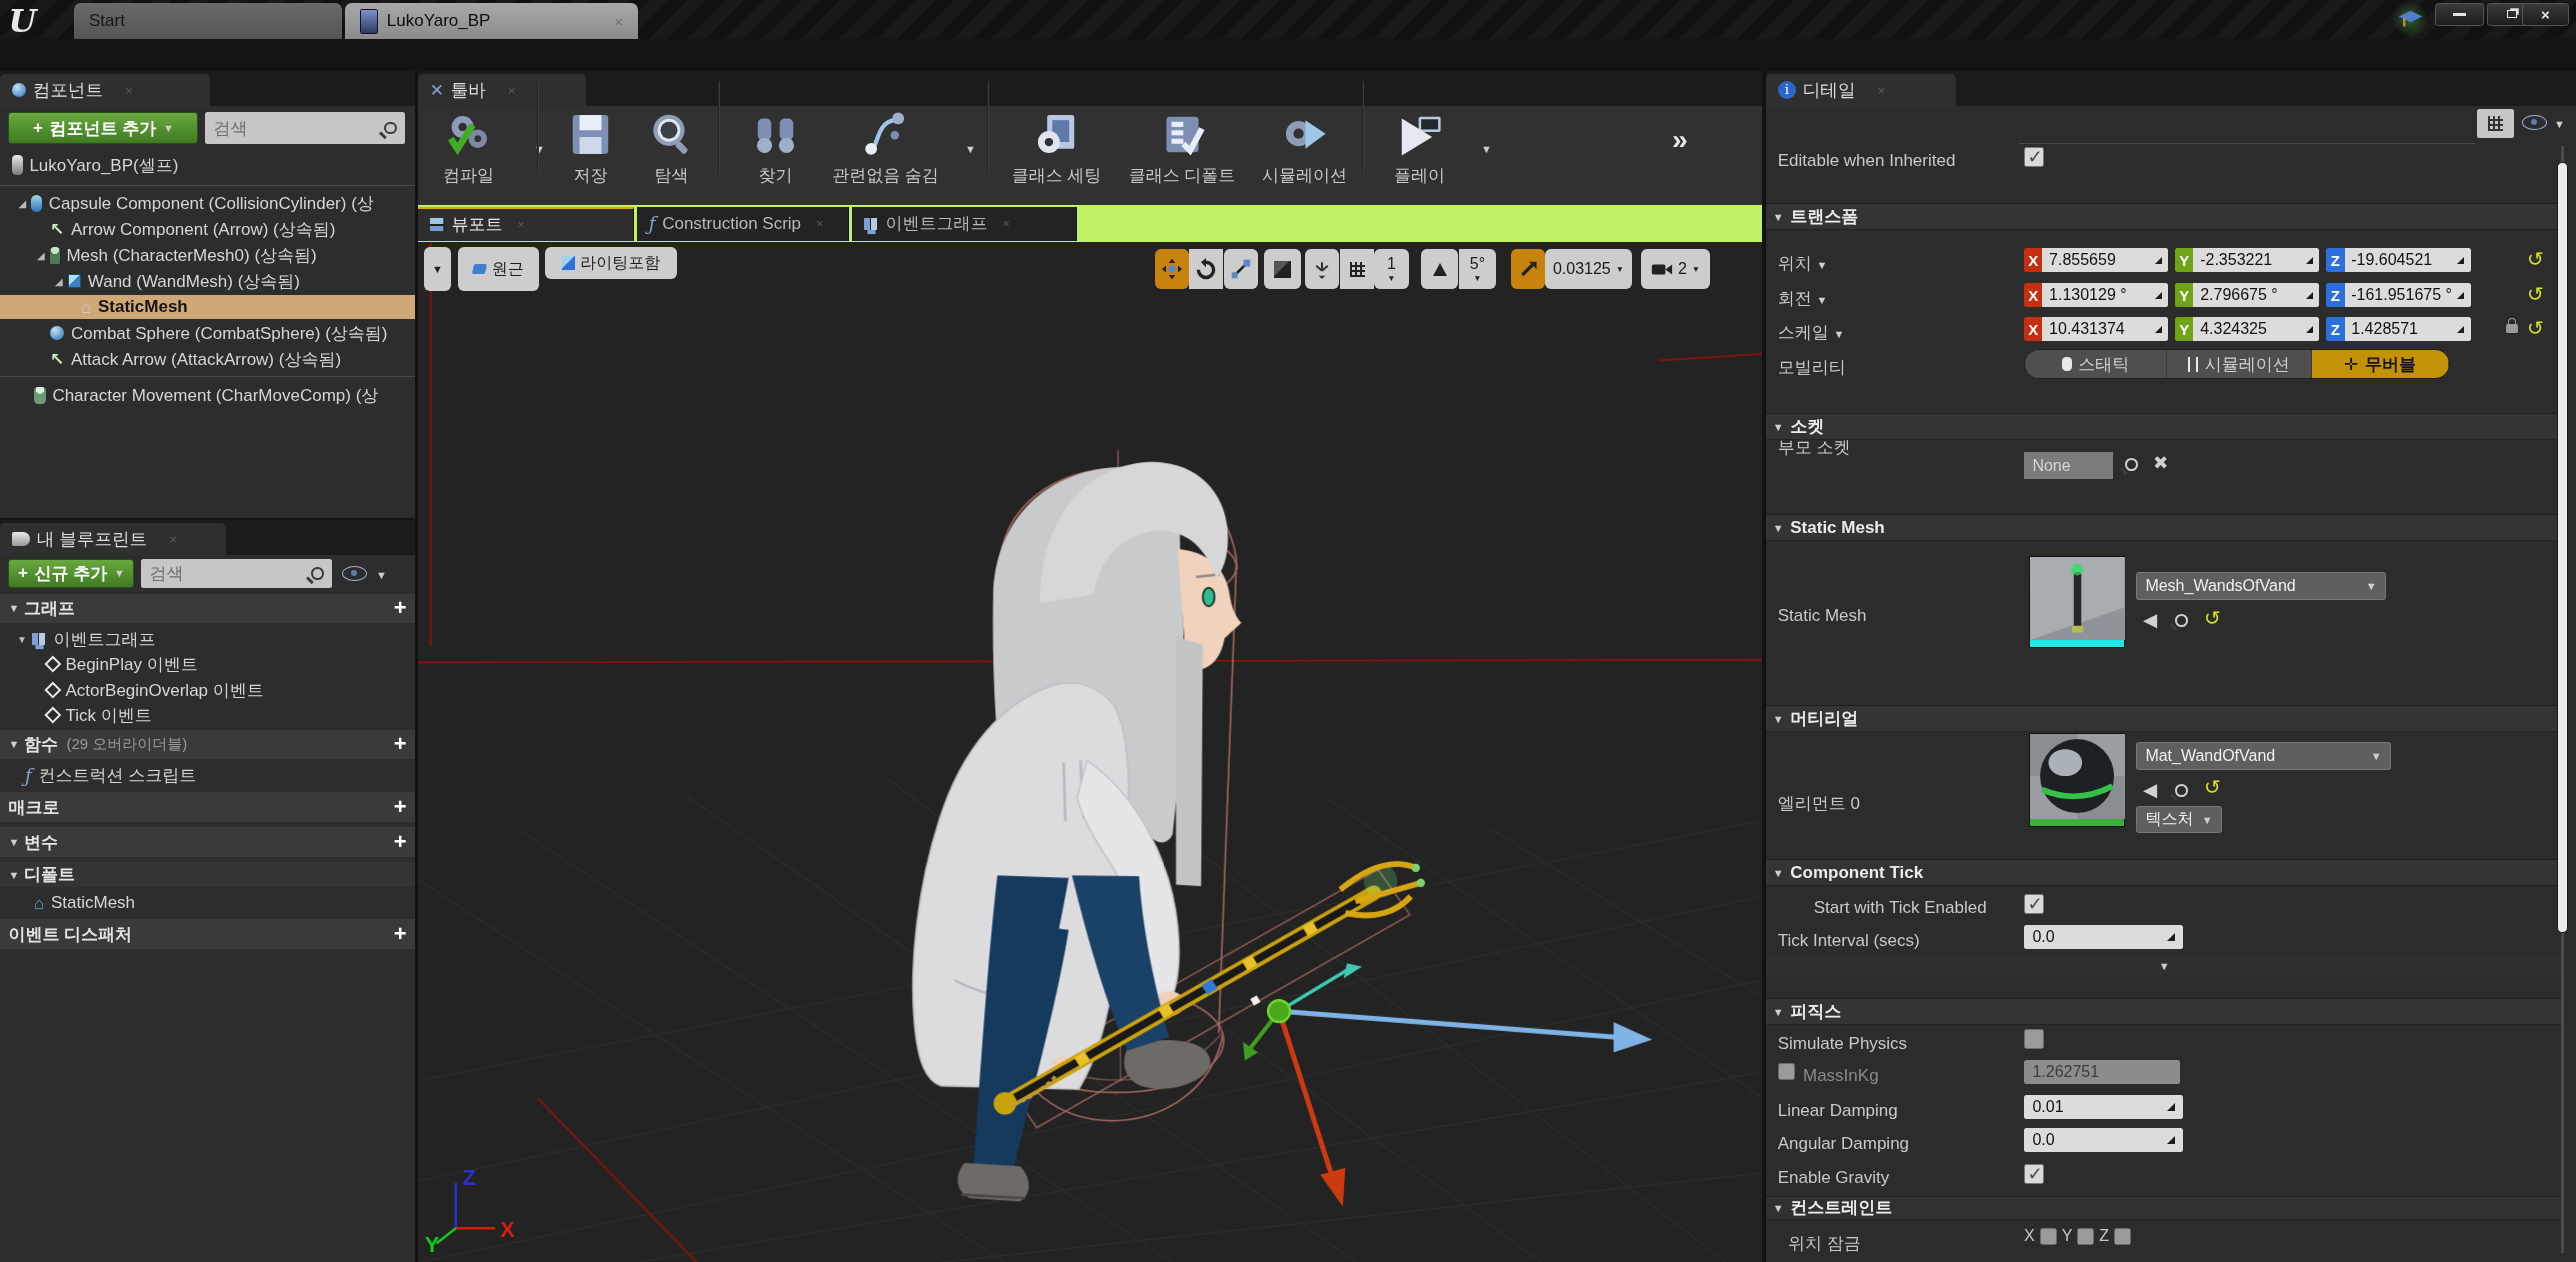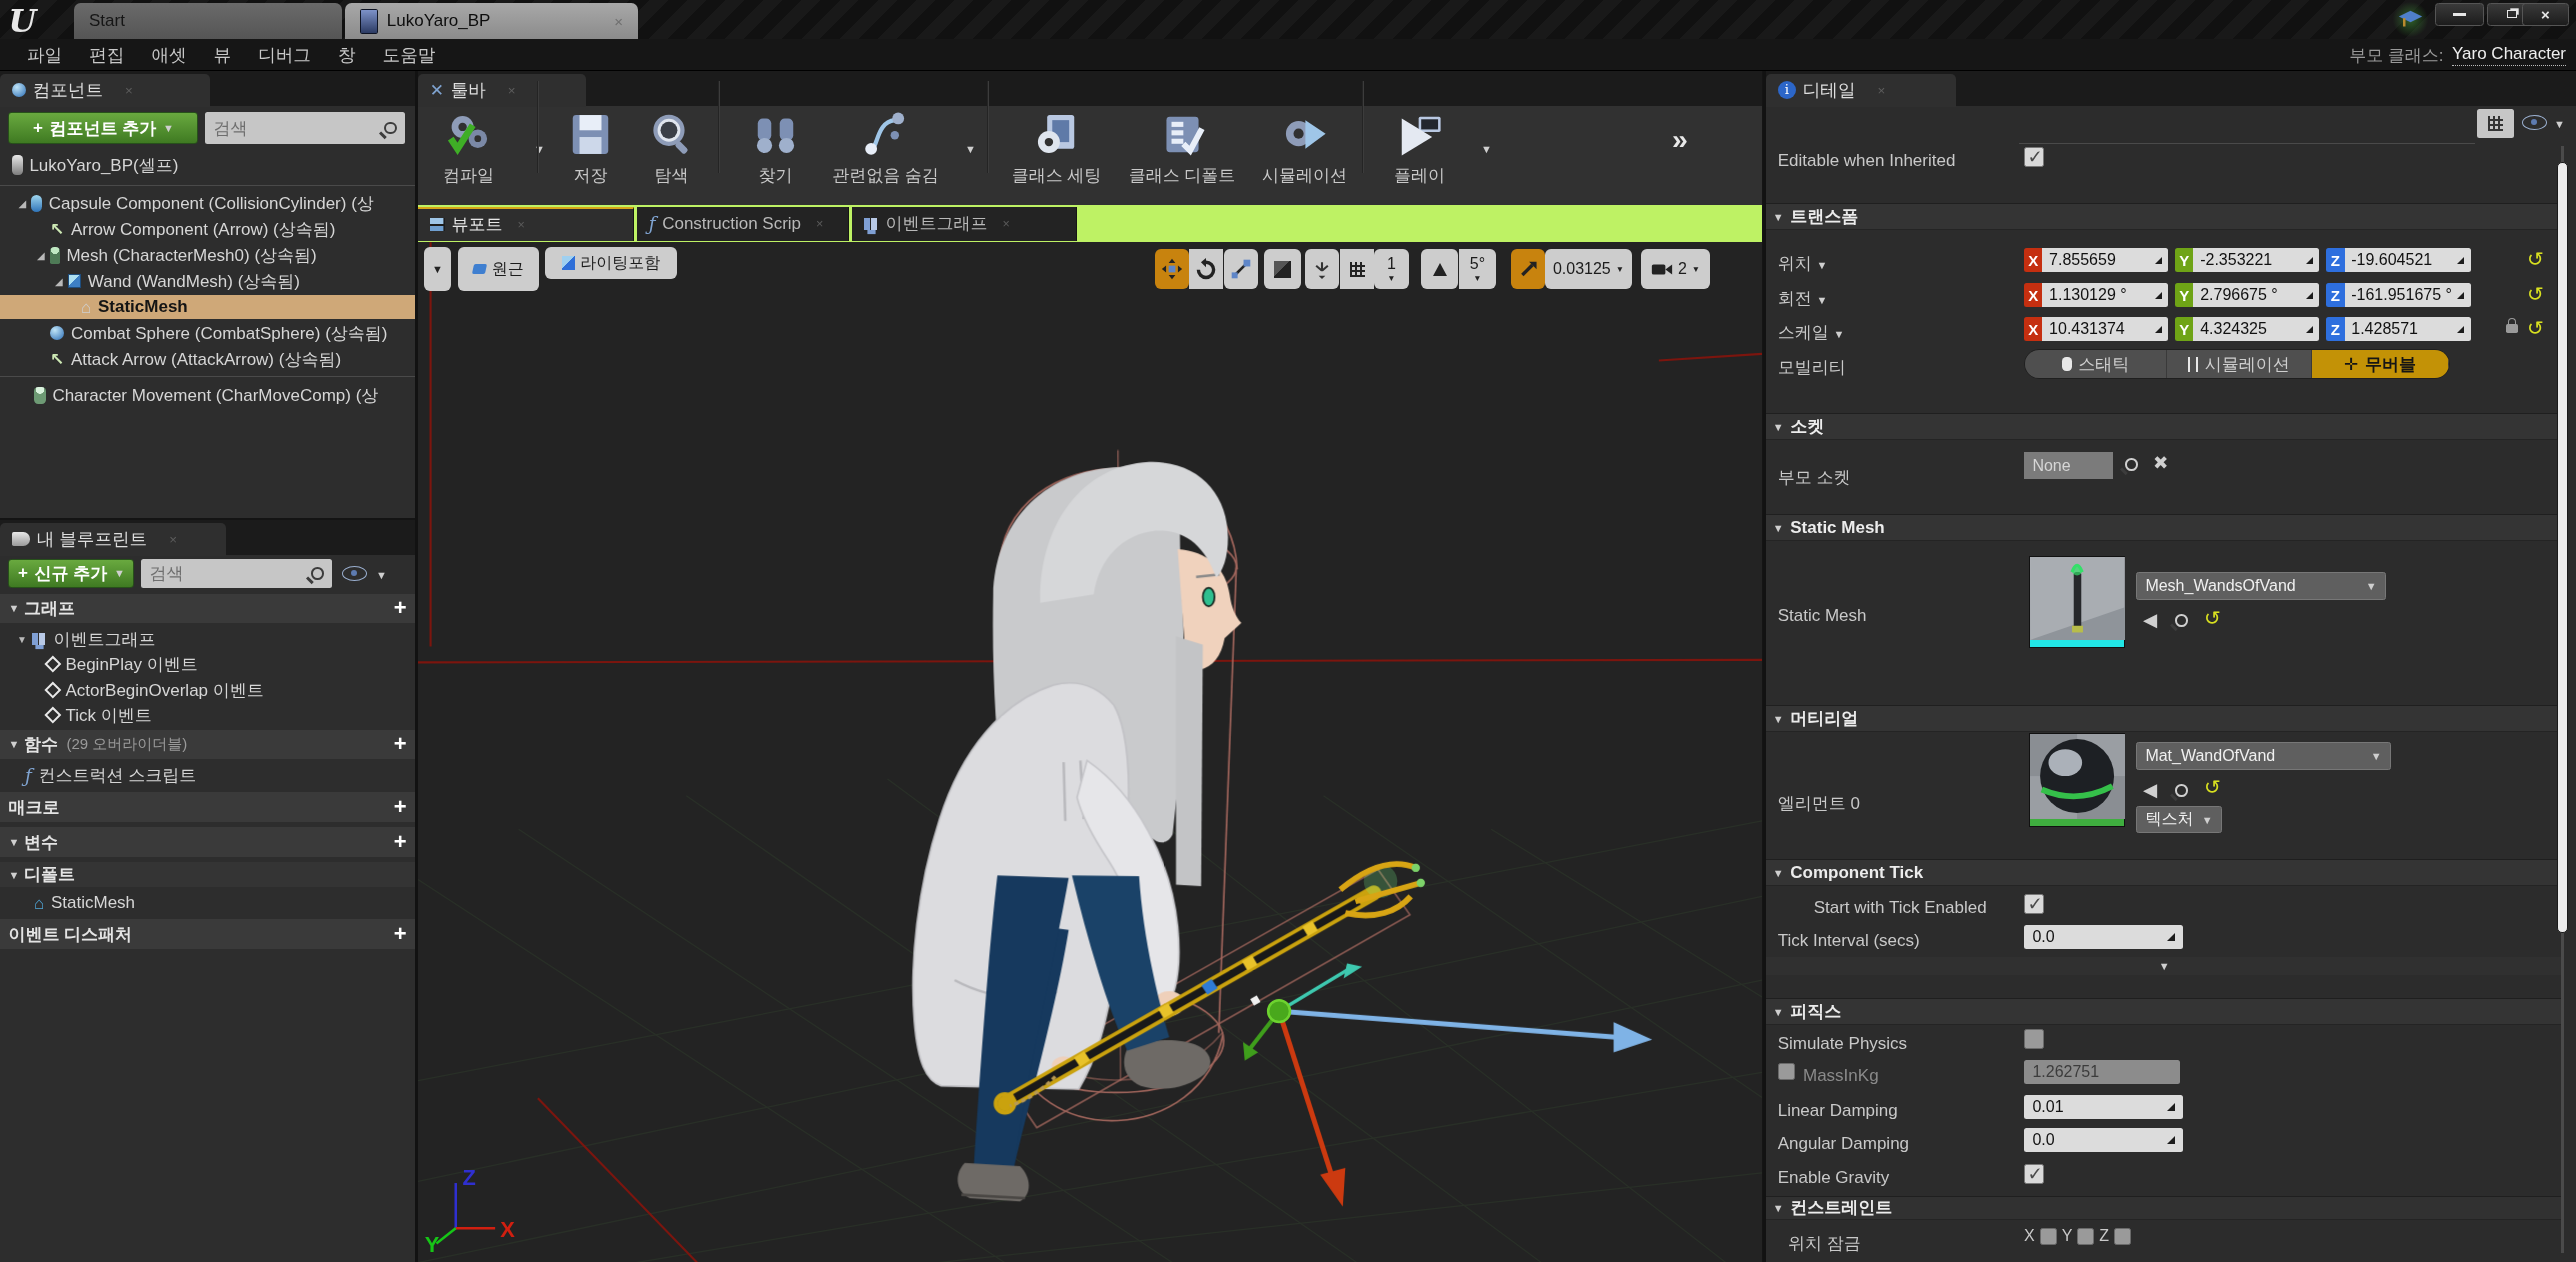--- a/index.html
+++ b/index.html
@@ -152,33 +152,20 @@
     </div>
     <div class="winbtn" style="left:2435px;">
         <span class="bar"></span>
       </div>
     <div class="winbtn" style="left:2487px;">
         <span class="sq"></span>
       </div>
     <div class="winbtn" style="left:2522px;width:47px;">×</div>
   </div>
 
-  <div class="menubar">
-    <span class="mitem">파일</span>
-    <span class="mitem">편집</span>
-    <span class="mitem">애셋</span>
-    <span class="mitem">뷰</span>
-    <span class="mitem">디버그</span>
-    <span class="mitem">창</span>
-    <span class="mitem">도움말</span>
-    <span class="parentclass">
-      <span>부모 클래스:</span>
-      <b>Yaro Character</b>
-    </span>
-  </div>
 
   <div class="panel" style="left:0;top:71px;width:415px;height:447px;">
     <div class="tabstrip">
       <div class="ptab" style="width:210px;">
         <span class="ic-sphere cicon"></span>
         <span>컴포넌트</span>
         <span class="x">×</span>
       </div>
     </div>
     <div class="greenbtn" style="position:absolute;left:8.4px;top:41px;width:190px;height:32px;">
@@ -715,21 +702,21 @@
       <div class="seg gold" style="width:138px;">
         <span style="color:#151515;font-weight:bold;">✛</span>
         <span>무버블</span>
       </div>
     </div>
 
     <div class="dcat" style="top:342px;">
       <span class="tri">▼</span>
       <span>소켓</span>
     </div>
-    <span class="dlabel" style="top:395px;">부모 소켓</span>
+    <span class="dlabel" style="top:365px;">부모 소켓</span>
     <div style="position:absolute;left:258px;top:381px;width:89px;height:27px;background:#7b7b7b;color:#d6d6d6;font-size:16px;display:flex;align-items:center;padding:0 8.4px;">
       <span>None</span>
     </div>
     <span class="mag" style="position:absolute;left:359px;top:387px;border-color:#cfcfcf;"></span>
     <span class="smallico" style="position:absolute;left:387px;top:381px;font-weight:bold;">✖</span>
 
     <div class="dcat" style="top:443px;">
       <span class="tri">▼</span>
       <span>Static Mesh</span>
     </div>

